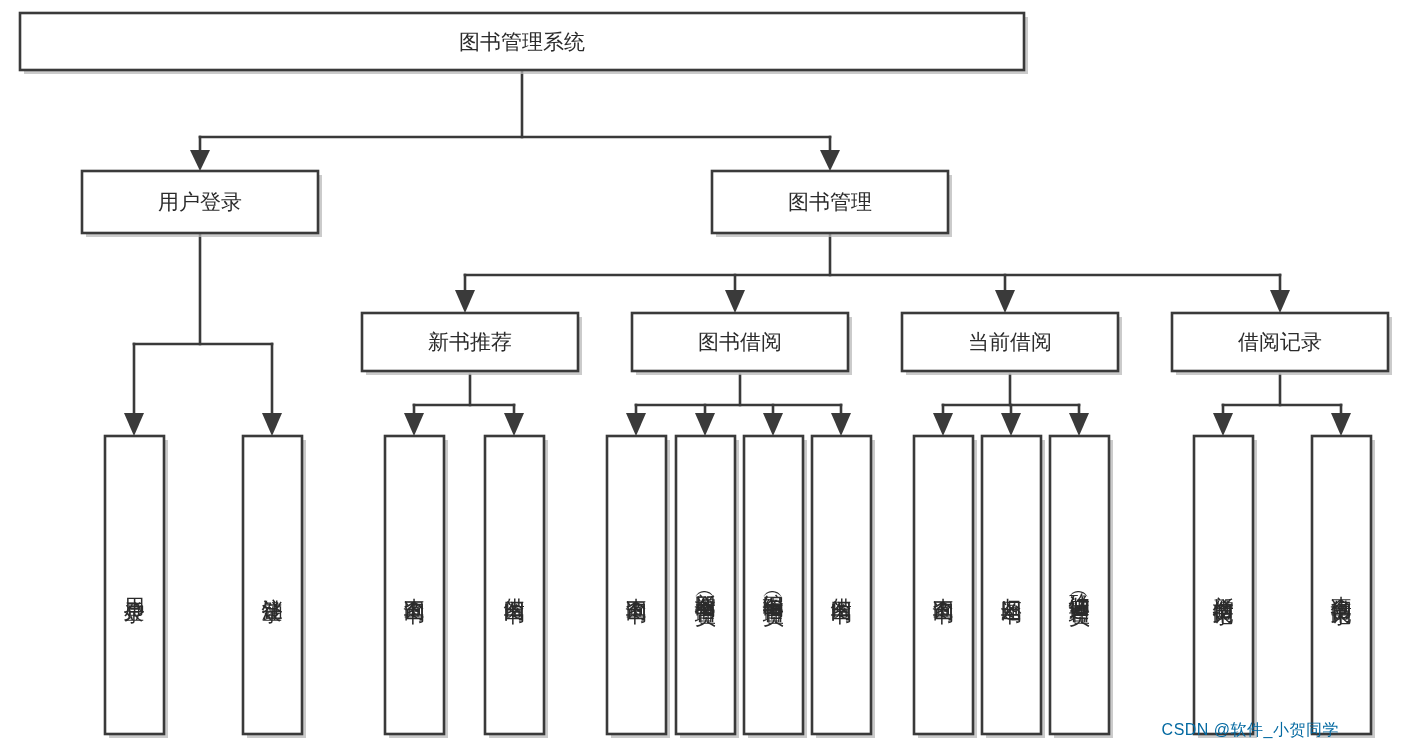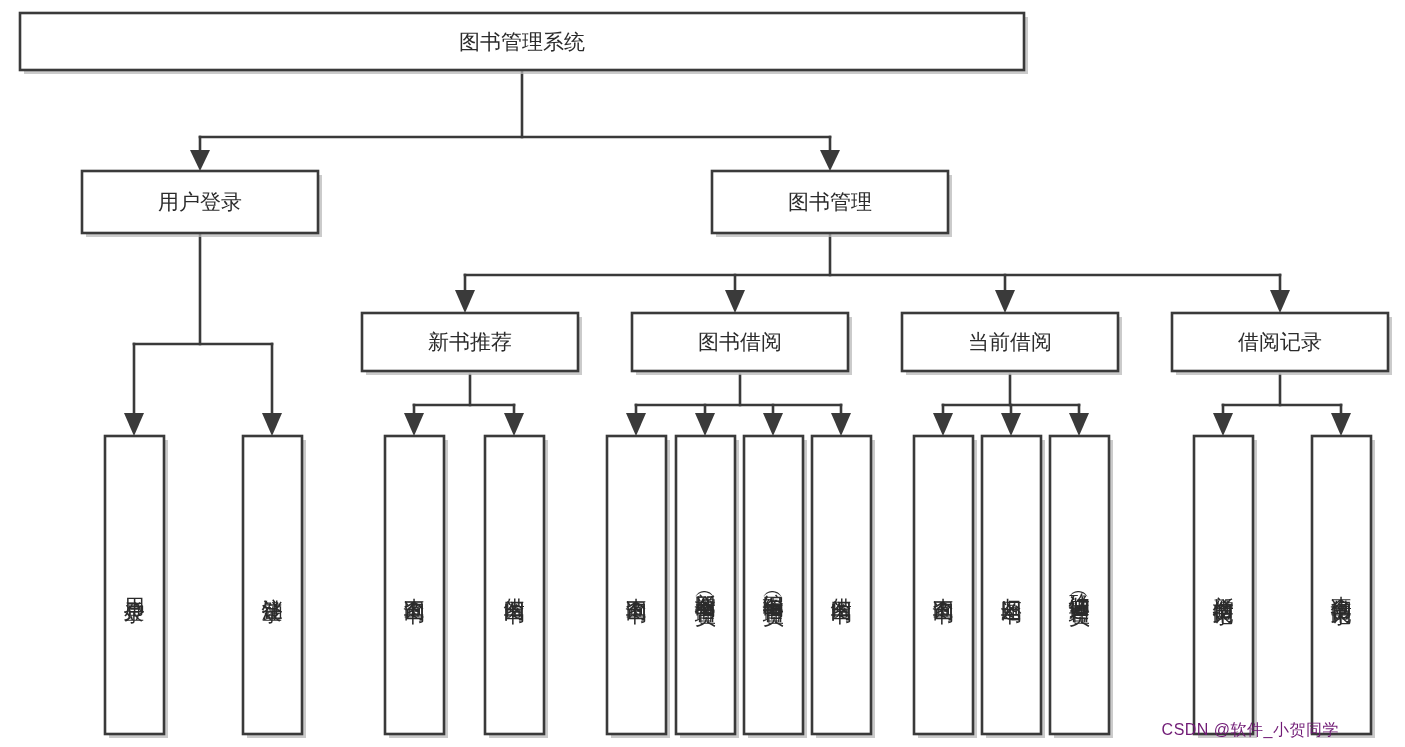--- a/index.html
+++ b/index.html
@@ -69,21 +69,21 @@
     letter-spacing: 2px;
     white-space: nowrap;
     pointer-events: none;
   }
   .watermark {
     position: absolute;
     right: 10px;
     bottom: 6px;
     font-family: "Liberation Sans", "DejaVu Sans", sans-serif;
     font-size: 16px;
-    color: #701a75;
+    color: #0369a1;
     letter-spacing: 0.5px;
     user-select: none;
   }
 </style>
 </head>
 <body>
 
 <div id="diagram-root">
 
   <svg id="tree-svg" viewBox="0 0 1405 747" xmlns="http://www.w3.org/2000/svg">

